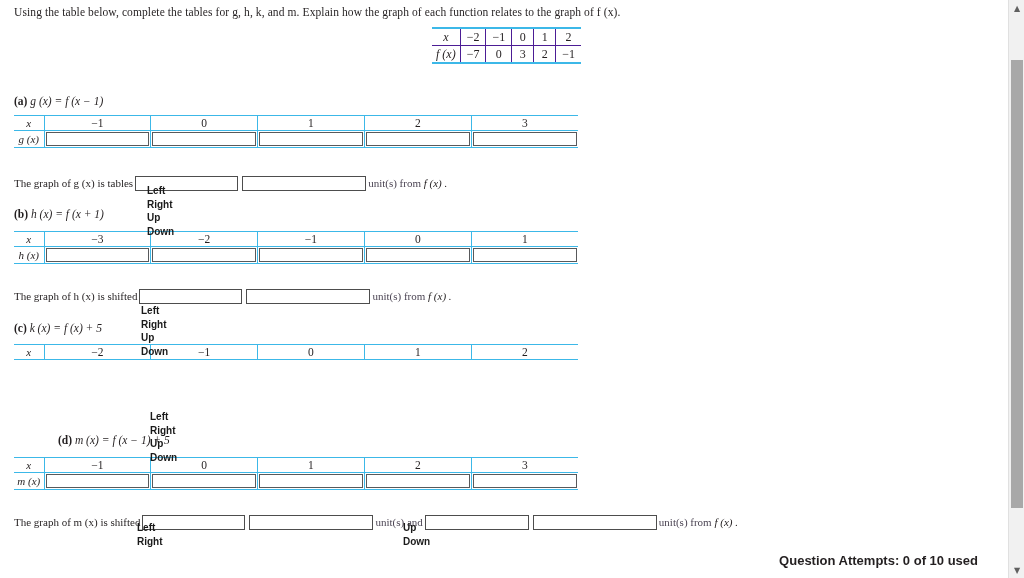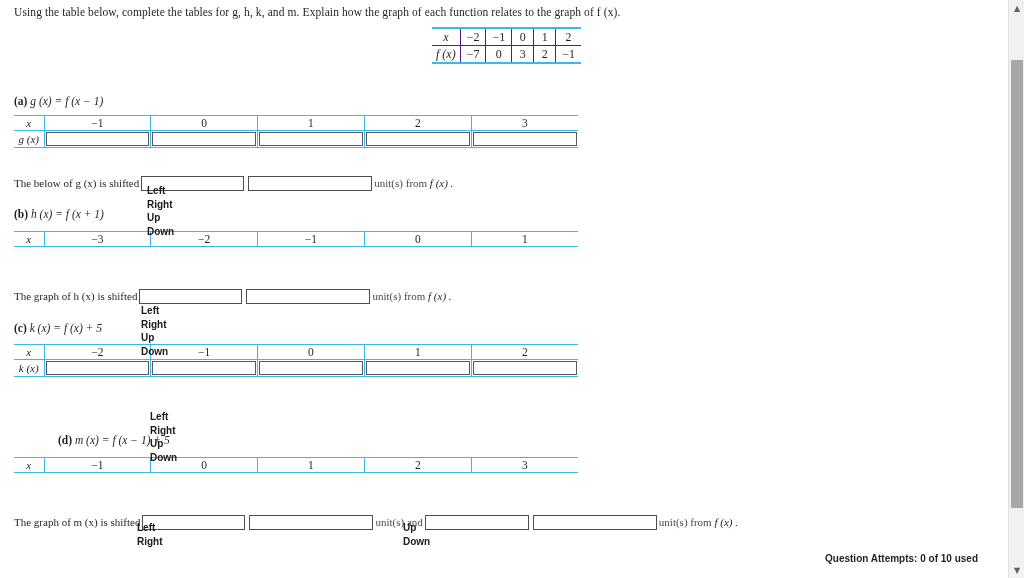--- a/index.html
+++ b/index.html
@@ -163,21 +163,21 @@
     white-space: nowrap;
   }
   .optlist div { padding: 0; }
 
   
   .footer {
     position: absolute;
     right: 30px;
     top: 553px;
     font-family: "Liberation Sans", sans-serif;
-    font-size: 10px;
+    font-size: 13px;
     font-weight: bold;
     color: #231f20;
     white-space: nowrap;
   }
 
   
   .scrollbar {
     position: absolute;
     right: 0; top: 0;
     width: 16px; height: 578px;
@@ -262,21 +262,21 @@
             <input class="cellbox" value="" style="">
           </td>
       <td>
             <input class="cellbox" value="" style="">
           </td>
     </tr>
   </tbody>
     </table>
 
   <div class="sentence" style="top:174px;">
-    <span class="seg">The below of g (x) is shifted</span><span class="selbox"></span><span class="txtbox"></span><span class="seg unitstxt">unit(s) from</span>
+    <span class="seg">The graph of g (x) is tables</span><span class="selbox"></span><span class="txtbox"></span><span class="seg unitstxt">unit(s) from</span>
     <span class="seg mathi">f (x) .</span>
   </div>
 
   <div class="optlist" style="left:147px; top:184px;">
     <div>Left</div>
     <div>Right</div>
     <div>Up</div>
     <div>Down</div>
   </div>
 
@@ -288,20 +288,38 @@
   <table class="atable" style="top:231px;">
     <tbody>
         <tr class="hdr">
       <td class="rowlabel">x</td>
       <td>−3</td>
       <td>−2</td>
       <td>−1</td>
       <td>0</td>
       <td>1</td>
     </tr>
+    <tr class="inp">
+      <td class="rowlabel">h (x)</td>
+      <td>
+            <input class="cellbox" value="" style="">
+          </td>
+      <td>
+            <input class="cellbox" value="" style="">
+          </td>
+      <td>
+            <input class="cellbox" value="" style="">
+          </td>
+      <td>
+            <input class="cellbox" value="" style="">
+          </td>
+      <td>
+            <input class="cellbox" value="" style="">
+          </td>
+    </tr>
   </tbody>
     </table>
 
   <div class="sentence" style="top:287px;">
     <span class="seg">The graph of h (x) is shifted</span><span class="selbox"></span><span class="txtbox"></span><span class="seg unitstxt">unit(s) from</span>
     <span class="seg mathi">f (x) .</span>
   </div>
 
   <div class="optlist" style="left:141px; top:304px;">
     <div>Left</div>
@@ -318,38 +336,20 @@
   <table class="atable" style="top:344px;">
     <tbody>
         <tr class="hdr">
       <td class="rowlabel">x</td>
       <td>−2</td>
       <td>−1</td>
       <td>0</td>
       <td>1</td>
       <td>2</td>
     </tr>
-    <tr class="inp">
-      <td class="rowlabel">k (x)</td>
-      <td>
-            <input class="cellbox" value="" style="">
-          </td>
-      <td>
-            <input class="cellbox" value="" style="">
-          </td>
-      <td>
-            <input class="cellbox" value="" style="">
-          </td>
-      <td>
-            <input class="cellbox" value="" style="">
-          </td>
-      <td>
-            <input class="cellbox" value="" style="">
-          </td>
-    </tr>
   </tbody>
     </table>
 
 
   <div class="optlist" style="left:150px; top:410px;">
     <div>Left</div>
     <div>Right</div>
     <div>Up</div>
     <div>Down</div>
   </div>
@@ -362,20 +362,38 @@
   <table class="atable" style="top:457px;">
     <tbody>
         <tr class="hdr">
       <td class="rowlabel">x</td>
       <td>−1</td>
       <td>0</td>
       <td>1</td>
       <td>2</td>
       <td>3</td>
     </tr>
+    <tr class="inp">
+      <td class="rowlabel">m (x)</td>
+      <td>
+            <input class="cellbox" value="" style="">
+          </td>
+      <td>
+            <input class="cellbox" value="" style="">
+          </td>
+      <td>
+            <input class="cellbox" value="" style="">
+          </td>
+      <td>
+            <input class="cellbox" value="" style="">
+          </td>
+      <td>
+            <input class="cellbox" value="" style="">
+          </td>
+    </tr>
   </tbody>
     </table>
 
   <div class="sentence" style="top:513px;">
     <span class="seg">The graph of m (x) is shifted</span><span class="selbox"></span><span class="txtbox"></span><span class="seg unitstxt">unit(s) and</span><span class="selbox wide"></span><span class="txtbox"></span><span class="seg unitstxt">unit(s) from</span>
     <span class="seg mathi">f (x) .</span>
   </div>
 
   <div class="optlist" style="left:137px; top:521px;">
     <div>Left</div>

